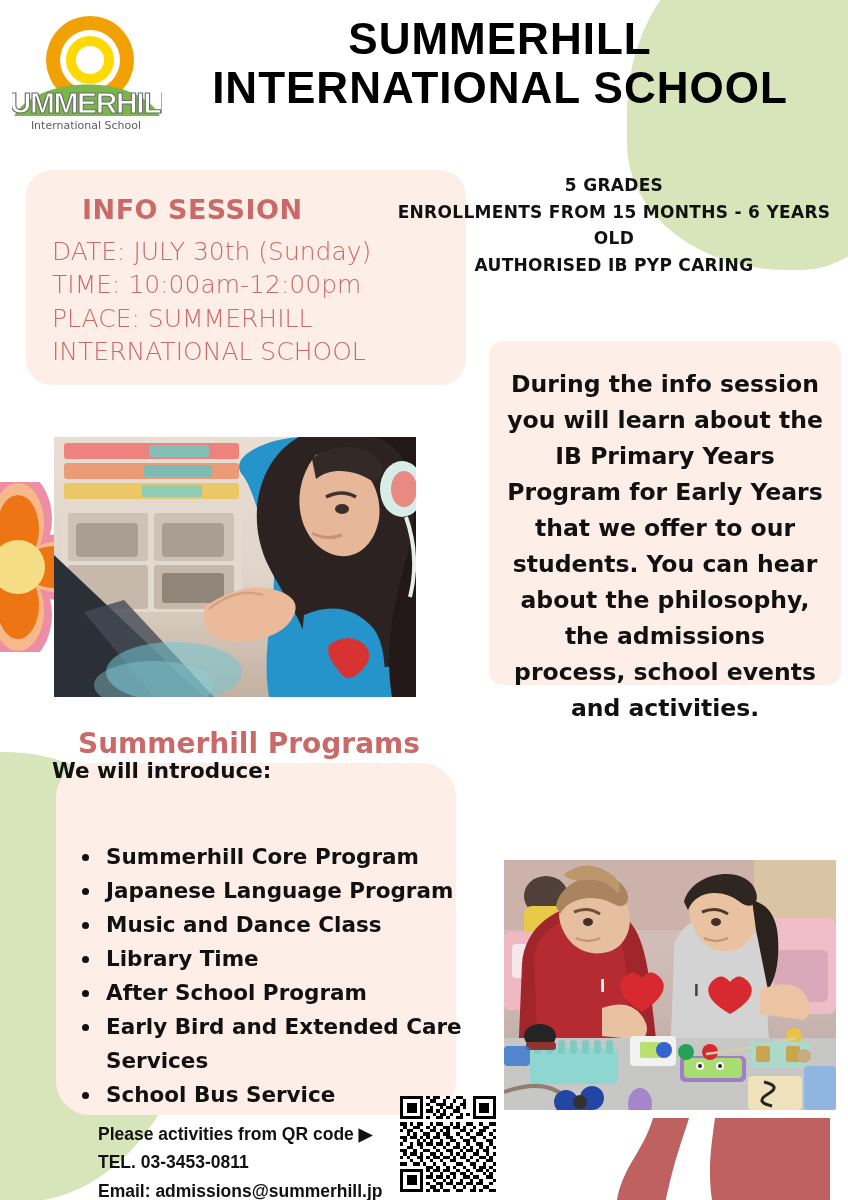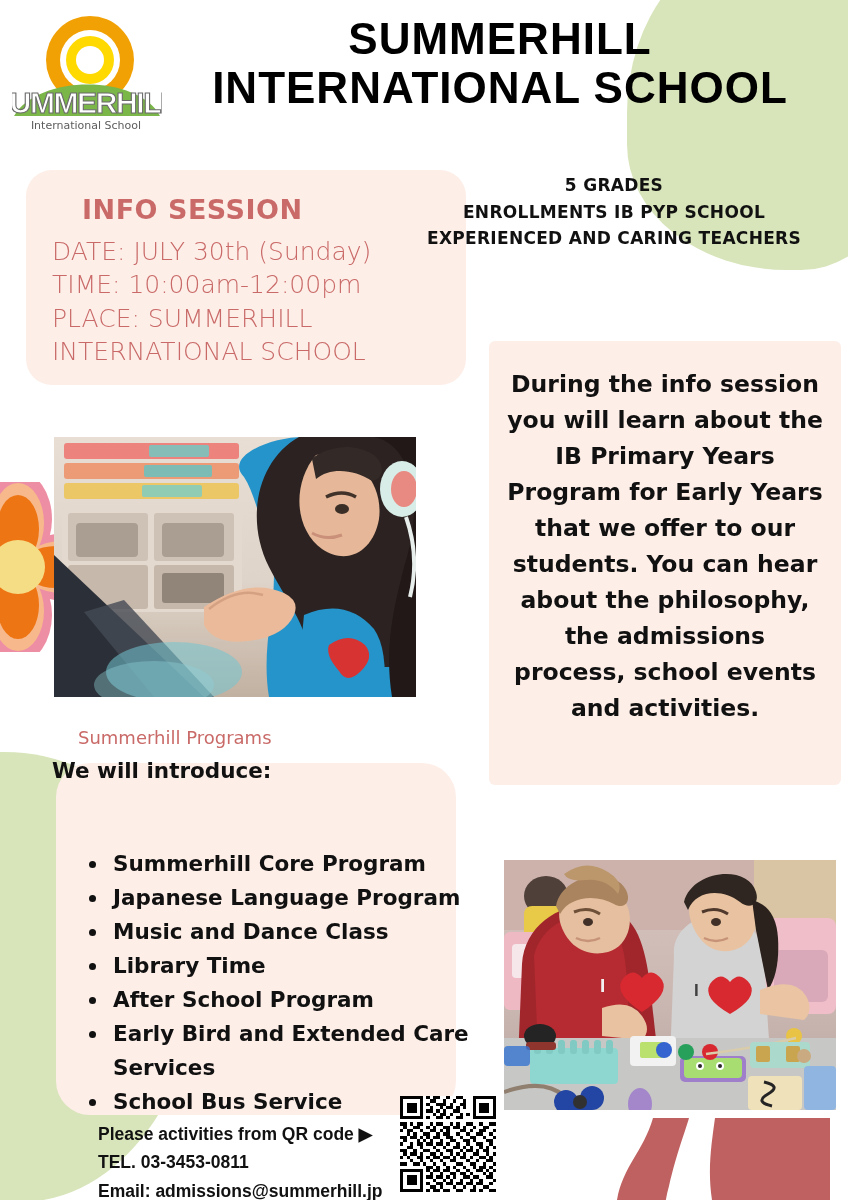--- a/index.html
+++ b/index.html
@@ -153,43 +153,43 @@
     width: 332px;
     height: 250px;
   }
   .photo svg { display:block; width:100%; height:100%; }
 
   
   .desc-card {
     top: 341px;
     left: 489px;
     width: 352px;
-    height: 444px;
-    border-radius: 6px;
+    height: 344px;
+    border-radius: 14px;
   }
   .desc-text {
     padding: 26px 18px 0 18px;
     text-align: center;
     color: #111111;
     font-family: "DejaVu Sans", sans-serif;
     font-weight: bold;
     font-size: 23.5px;
     line-height: 1.53;
   }
 
   
   .programs-heading {
     position: absolute;
     top: 727px;
     left: 78px;
     z-index: 3;
     color: #c96a68;
     font-family: "DejaVu Sans", sans-serif;
-    font-weight: normal;
-    font-size: 18px;
+    font-weight: bold;
+    font-size: 28px;
   }
   .programs-card {
     top: 763px;
     left: 56px;
     width: 400px;
     height: 352px;
     border-radius: 34px;
   }
   .programs-intro {
     position: absolute;
@@ -200,21 +200,21 @@
     font-family: "DejaVu Sans", sans-serif;
     font-weight: bold;
     font-size: 21.5px;
   }
   .programs-list {
     position: absolute;
     top: 832px;
     left: 52px;
     width: 412px;
     z-index: 4;
-    margin: 15px;
+    margin: 8px;
     padding-left: 42px;
     color: #111111;
     font-family: "DejaVu Sans", sans-serif;
     font-weight: bold;
     font-size: 21.5px;
     line-height: 1.58;
   }
   .programs-list li { padding-left: 4px; }
 
   
@@ -299,22 +299,22 @@
     <div class="info-lines">
       <div>DATE: JULY 30th (Sunday)</div>
       <div>TIME:  10:00am-12:00pm</div>
       <div>PLACE: SUMMERHILL</div>
       <div>INTERNATIONAL SCHOOL</div>
     </div>
   </div>
 
   <div class="highlights">
     <div>5 GRADES</div>
-    <div>ENROLLMENTS IB PYP SCHOOL</div>
-    <div>EXPERIENCED AND CARING TEACHERS</div>
+    <div>ENROLLMENTS FROM 15 MONTHS - 6 YEARS OLD</div>
+    <div>AUTHORISED IB PYP CARING</div>
   </div>
 
   <div class="photo photo-1">
     <svg viewBox="0 0 362 260" preserveAspectRatio="none">
       <defs>
         <linearGradient id="bg1" x1="0" y1="0" x2="0" y2="1">
           <stop offset="0%" stop-color="#e8ddd2"></stop>
           <stop offset="55%" stop-color="#ded3c8"></stop>
           <stop offset="100%" stop-color="#bfae9e"></stop>
         </linearGradient>

